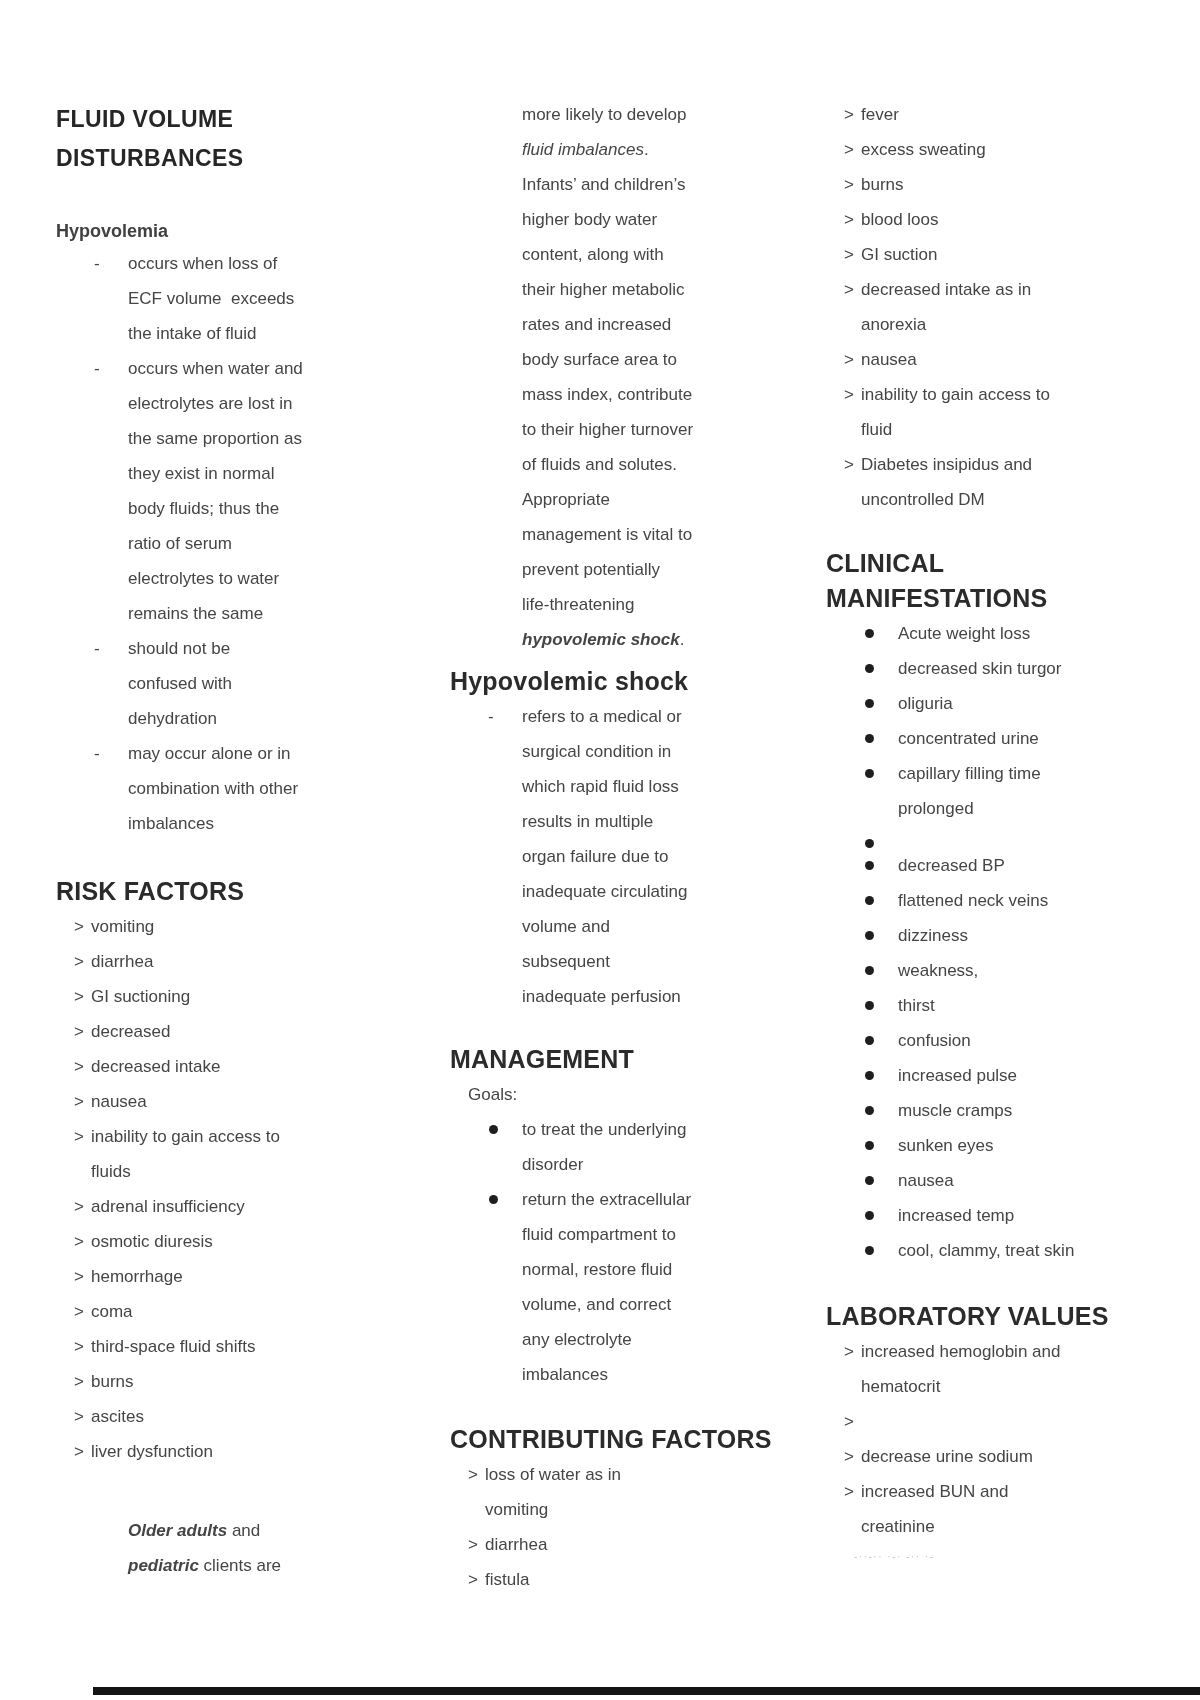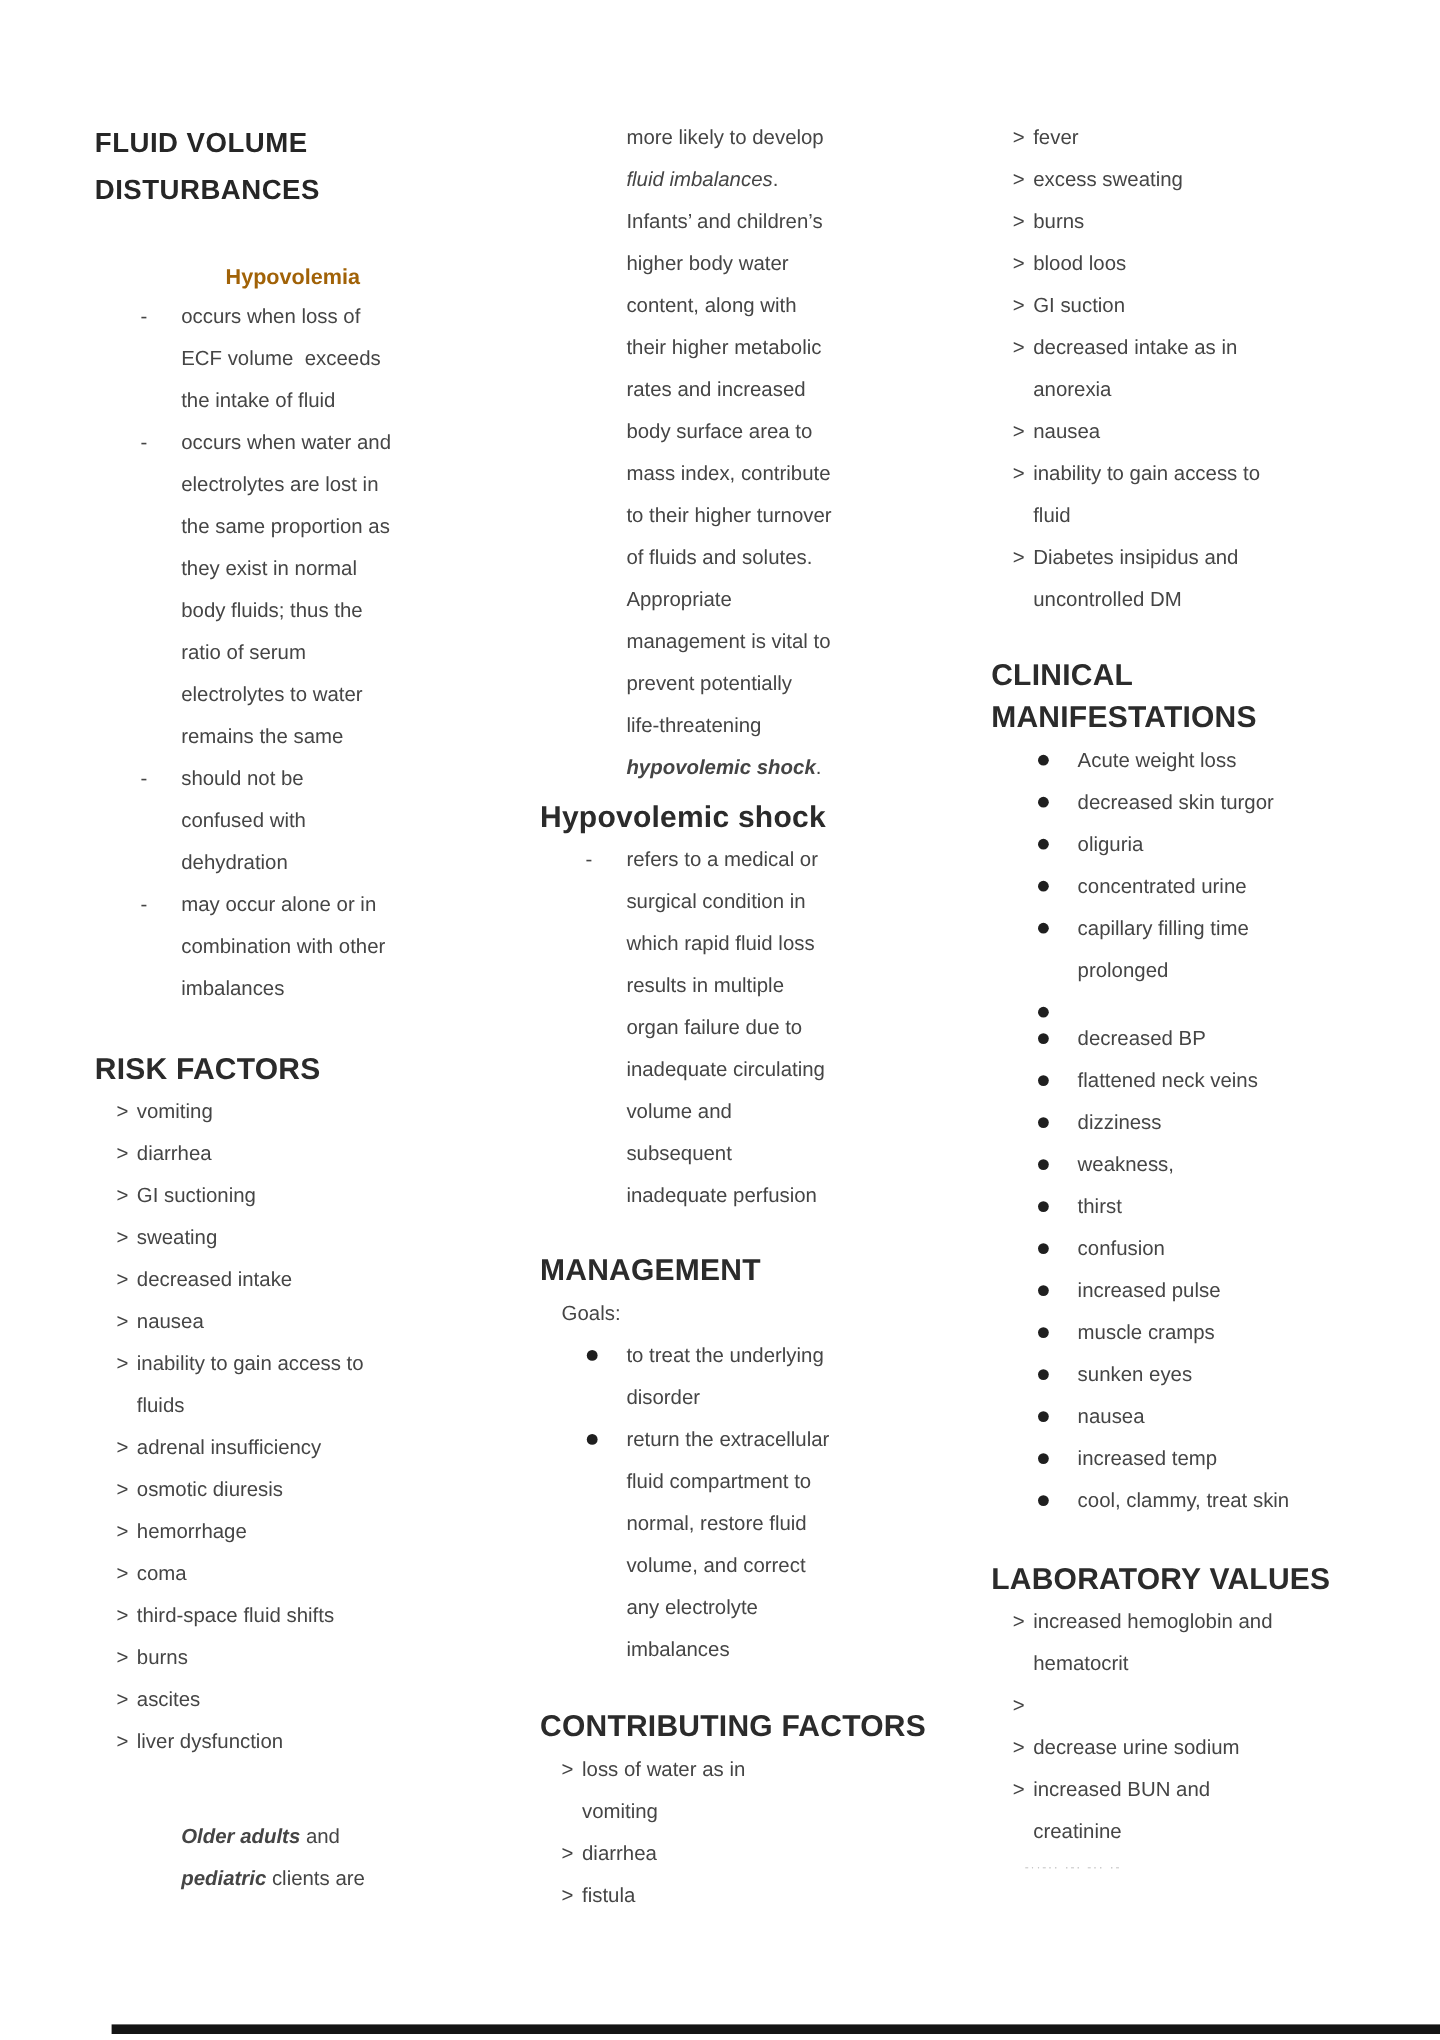--- a/index.html
+++ b/index.html
@@ -12,21 +12,21 @@
     overflow:hidden;
   }
   .page { position:absolute; inset:0; background:#ffffff; }
   .col {
     position:absolute;
     top:97px;
     width:330px;
     font-size:17px;
     line-height:35px;
   }
-  .col1 { left:79px; top:100px; }
+  .col1 { left:56px; top:100px; }
   .col2 { left:450px; }
   .col3 { left:826px; }
   h1, h2 { margin:0; padding:0; }
   .title {
     font-size:23px;
     line-height:39px;
     font-weight:bold;
     color:#262626;
     letter-spacing:0.4px;
     white-space:pre-wrap;
@@ -88,21 +88,21 @@
 </style>
 </head>
 <body>
 
 <div class="page">
 
   <section class="col col1">
     <h1 class="title">FLUID VOLUME
 DISTURBANCES</h1>
 
-    <h2 class="red-heading" style="color: #a16207; text-align: center;">Hypovolemia</h2>
+    <h2 class="red-heading" style="color: #404040;">Hypovolemia</h2>
 
     <div>
         <div class="li dash">
           <span class="marker">-</span>
           <div class="txt">occurs when loss of
 ECF volume  exceeds
 the intake of fluid</div>
         </div>
         <div class="li dash">
           <span class="marker">-</span>
@@ -139,21 +139,21 @@
         <div class="li arrow">
           <span class="marker">&gt;</span>
           <div class="txt">diarrhea</div>
         </div>
         <div class="li arrow">
           <span class="marker">&gt;</span>
           <div class="txt">GI suctioning</div>
         </div>
         <div class="li arrow">
           <span class="marker">&gt;</span>
-          <div class="txt">sweating</div>
+          <div class="txt">decreased</div>
         </div>
         <div class="li arrow">
           <span class="marker">&gt;</span>
           <div class="txt">decreased intake</div>
         </div>
         <div class="li arrow">
           <span class="marker">&gt;</span>
           <div class="txt">nausea</div>
         </div>
         <div class="li arrow">

